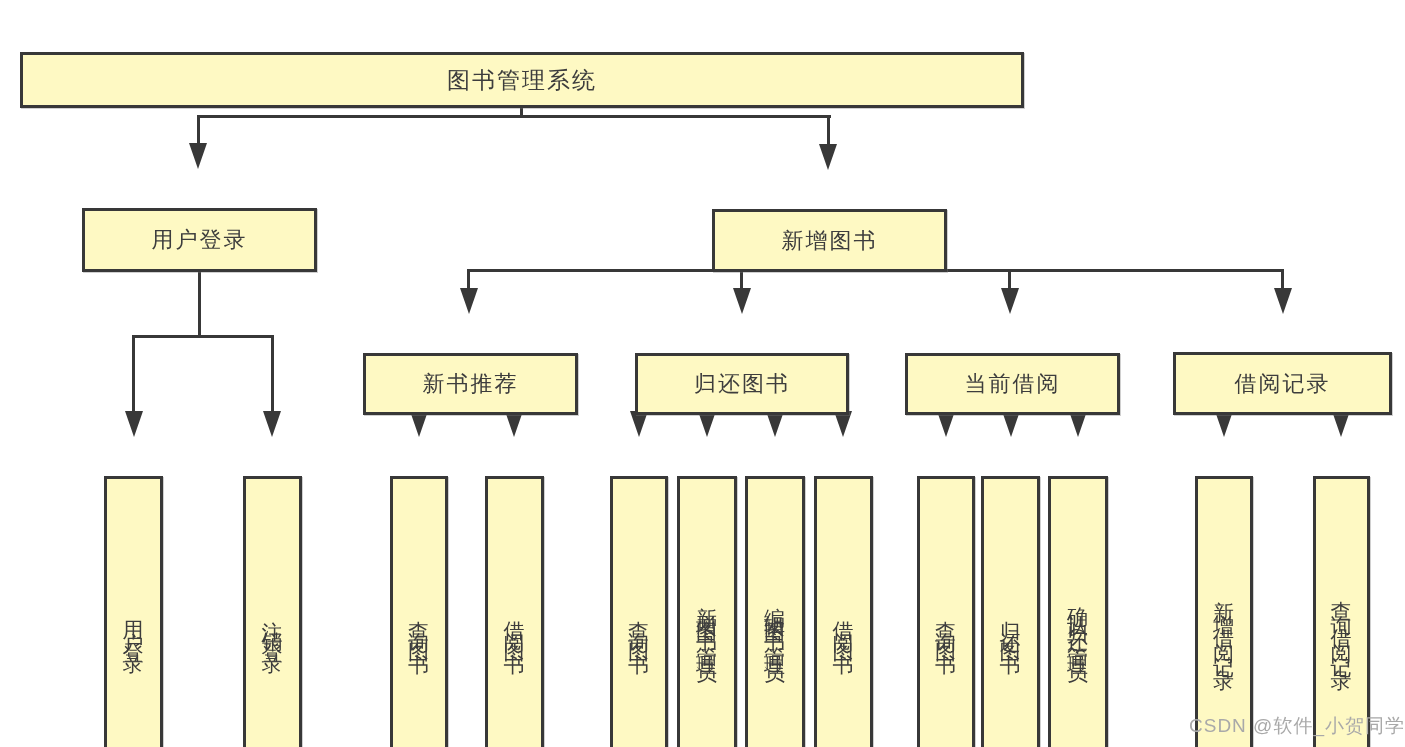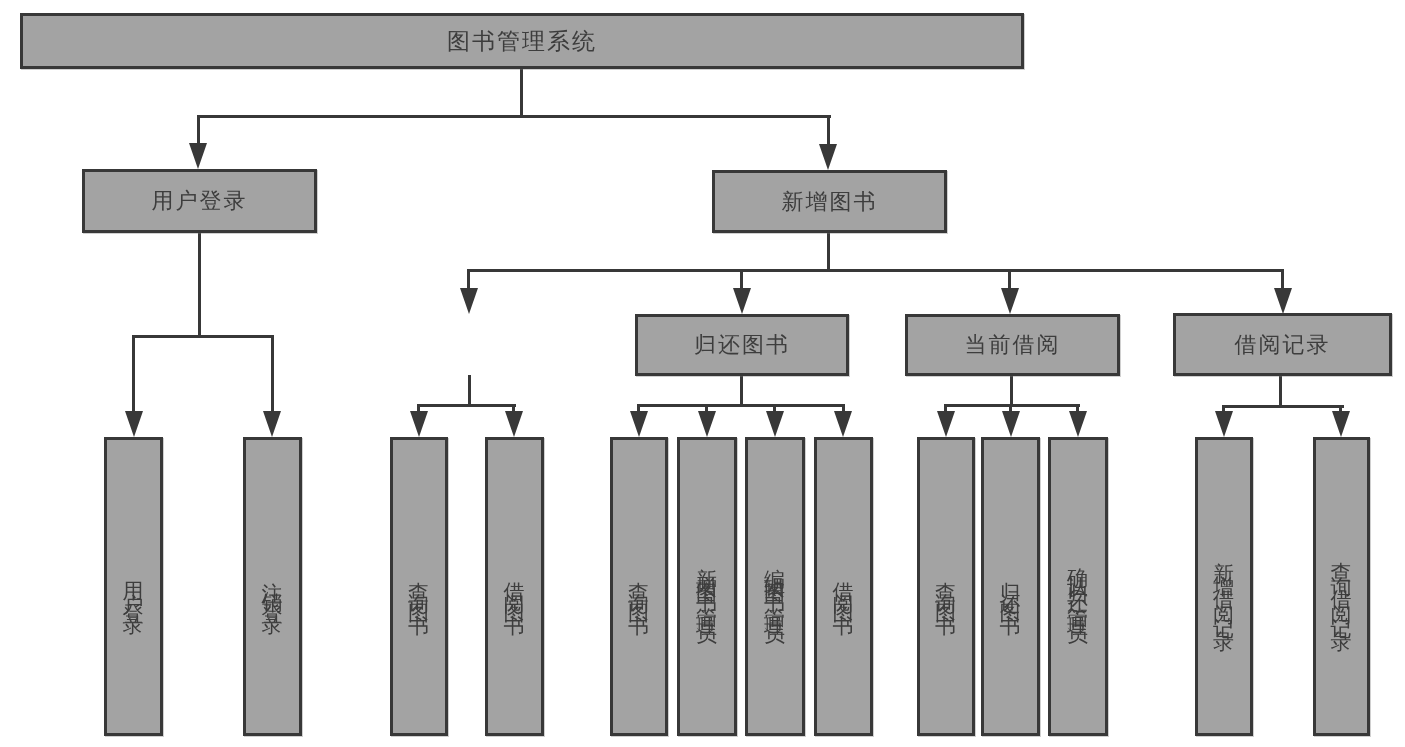--- a/index.html
+++ b/index.html
@@ -5,25 +5,26 @@
   html,body{margin:0;padding:0;background:#ffffff;}
   .canvas{
     position:relative;
     width:1405px;height:747px;
     background:#ffffff;
     font-family:"Liberation Sans","DejaVu Sans",sans-serif;
     overflow:hidden;
   }
   .box{
     position:absolute;
-    background:#a3a3a3;
+    background:#fef9c3;
     border:3px solid #383838;
     box-sizing:border-box;
     display:flex;align-items:center;justify-content:center;
     box-shadow:1px 1px 0 rgba(120,120,120,.35);
+    margin-top:39px;
   }
   .hlabel{
     font-size:22px;color:#3d3d3d;letter-spacing:2px;white-space:nowrap;
   }
   .root-label{font-size:23px;}
   .vlabel{
     writing-mode:vertical-rl;
     text-orientation:mixed;
     font-size:21px;color:#3d3d3d;
     letter-spacing:11px;
@@ -113,20 +114,23 @@
     <span class="hlabel root-label">图书管理系统</span>
   </div>
 
   <div class="box" style="left:82px;top:169px;width:235px;height:64px">
     <span class="hlabel">用户登录</span>
   </div>
   <div class="box" style="left:712px;top:170px;width:235px;height:63px">
     <span class="hlabel">新增图书</span>
   </div>
 
+  <div class="box" style="left:363px;top:314px;width:215px;height:62px">
+    <span class="hlabel">新书推荐</span>
+  </div>
   <div class="box" style="left:635px;top:314px;width:214px;height:62px">
     <span class="hlabel">归还图书</span>
   </div>
   <div class="box" style="left:1173px;top:313px;width:219px;height:63px">
     <span class="hlabel">借阅记录</span>
   </div>
   <div class="box" style="left:905px;top:314px;width:215px;height:62px">
     <span class="hlabel">当前借阅</span>
   </div>
 
@@ -167,14 +171,15 @@
     <span class="vlabel ls-tight">确认归还（管理员）</span>
   </div>
 
   <div class="box" style="left:1195px;top:437px;width:58px;height:299px">
     <span class="vlabel ls-mid">新增借阅记录</span>
   </div>
   <div class="box" style="left:1313px;top:437px;width:57px;height:299px">
     <span class="vlabel ls-mid">查询借阅记录</span>
   </div>
 
+  <div class="watermark">CSDN @软件_小贺同学</div>
 
 </div>
 
 </body></html>

